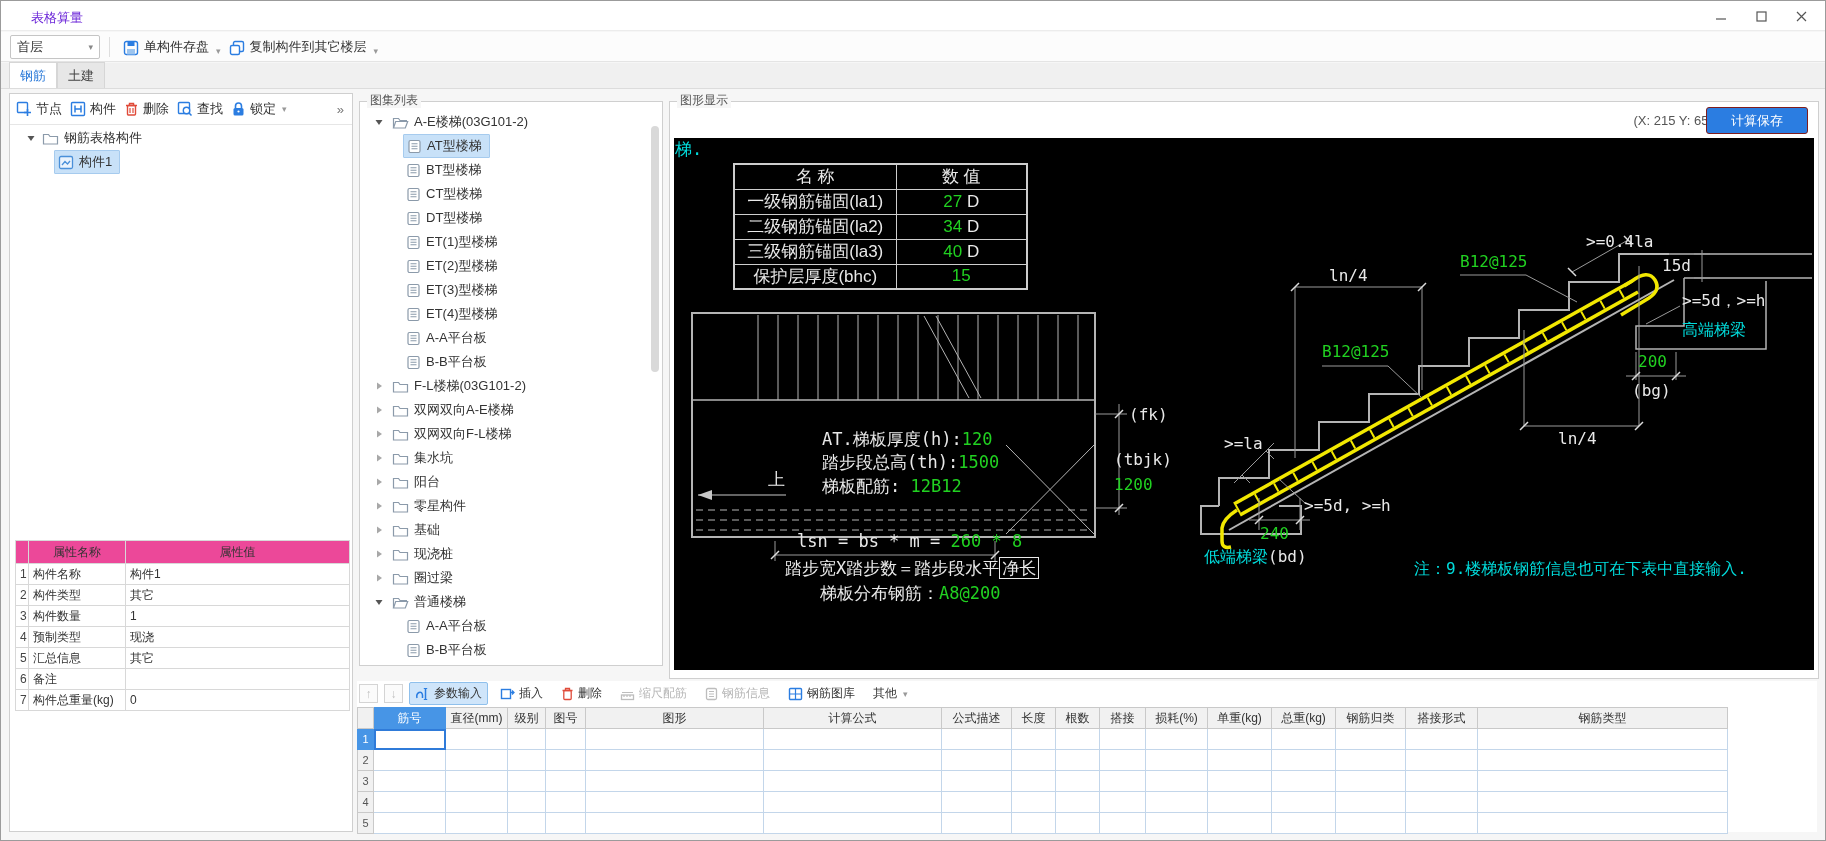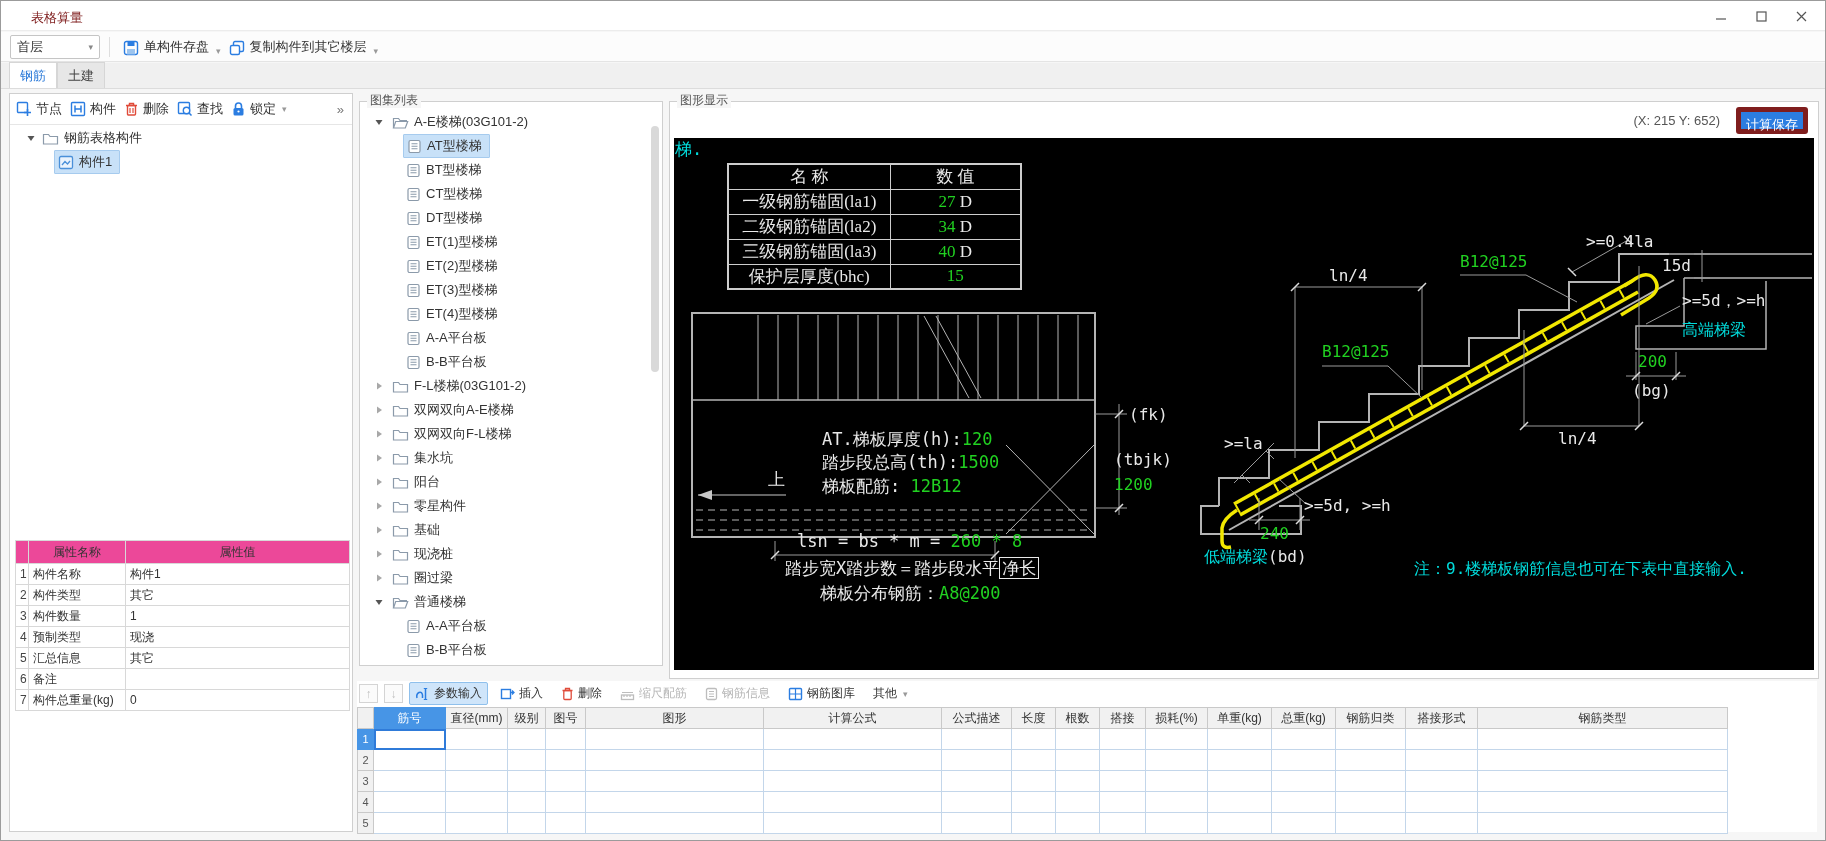--- a/index.html
+++ b/index.html
@@ -2,21 +2,21 @@
 <html><head>
 <meta charset="utf-8">
 <style>
   * { margin:0; padding:0; box-sizing:border-box; }
   html,body { width:1826px; height:841px; overflow:hidden; }
   body { font-family:"Liberation Sans","DejaVu Sans",sans-serif; font-size:13px; color:#333; background:#f6f6f6; position:relative; }
   .window { position:absolute; inset:0; border:1px solid #9b9b9b; background:#f6f6f6; }
 
   
   .titlebar { position:absolute; top:0; left:0; right:0; height:30px; background:#ffffff; border-bottom:1px solid #ececec; }
-  .title { position:absolute; left:30px; top:8px; font-size:13px; color:#7f1d1d; }
+  .title { position:absolute; left:30px; top:8px; font-size:13px; color:#6d28d9; }
   .win-controls { position:absolute; right:4px; top:0; height:30px; display:flex; align-items:center; }
   .win-btn { width:40px; height:28px; display:flex; align-items:center; justify-content:center; cursor:default; }
 
   
   .toolbar { position:absolute; top:31px; left:0; right:0; height:30px; background:#fcfcfc; border-bottom:1px solid #e4e4e4; display:flex; align-items:center; padding-left:9px; }
   .floor-select { width:90px; height:24px; border:1px solid #c5c5c5; border-radius:2px; background:#fff; display:flex; align-items:center; justify-content:space-between; padding:0 6px; }
   .caret { font-size:9px; color:#888; }
   .tb-sep { width:1px; height:20px; background:#dedede; margin:0 9px; }
   .tb-btn { display:flex; align-items:flex-end; gap:5px; padding:2px 4px; font-size:13px; color:#333; }
   .tb-caret { font-size:9px; color:#999; margin-left:2px; }
@@ -46,28 +46,28 @@
   .box-label { position:absolute; top:-9px; left:7px; background:#f6f6f6; padding:0 3px; font-size:12px; color:#555; line-height:15px; }
   .atlas-tree { position:absolute; left:2px; right:14px; top:8px; bottom:2px; overflow:hidden; }
   .tree-row { height:24px; display:flex; align-items:center; gap:4px; }
   .tw { width:13px; display:flex; justify-content:center; }
   .tlabel { font-size:13px; color:#333; white-space:nowrap; }
   .vscroll { position:absolute; right:3px; top:24px; width:8px; height:246px; background:#d9d9d9; border-radius:4px; }
 
   
   .display-box { position:absolute; left:668px; top:100px; width:1150px; height:578px; background:#fff; border:1px solid #cfcfcf; }
   .coords { position:absolute; right:98px; top:11px; font-size:13px; color:#555; }
-  .calc-btn { position:absolute; right:10px; top:5px; width:72px; height:27px; background:#2b7de1; border:5px solid #7f1d1d; border-radius:3px; color:#fff; font-size:13px; text-align:center; line-height:25px; }
+  .calc-btn { position:absolute; right:10px; top:5px; width:102px; height:27px; background:#2b7de1; border:1px solid #7f1d1d; border-radius:3px; color:#fff; font-size:13px; text-align:center; line-height:25px; }
   .canvas { position:absolute; left:4px; top:36px; width:1140px; height:532px; background:#000; overflow:hidden; }
   .canvas svg { position:absolute; left:0; top:0; }
   .cad-text { position:absolute; white-space:pre; font-family:"DejaVu Sans Mono","DejaVu Sans",monospace; font-size:17px; color:#e9e9e9; line-height:19px; }
   .sm { font-size:16px; }
   .green { color:#21d121; } .cyan { color:#00dcdc; }
   .boxed { border:1px solid #e9e9e9; padding:0 2px; }
-  table.ptable { position:absolute; left:53px; top:25px; border-collapse:collapse; border:2px solid #cdcdcd; font-family:Liberation Serif, serif; }
+  table.ptable { position:absolute; left:59px; top:25px; border-collapse:collapse; border:2px solid #cdcdcd; font-family:Liberation Sans, sans-serif; }
   table.ptable td { border:1px solid #cdcdcd; color:#e9e9e9; font-size:17px; height:25px; text-align:center; padding:0 4px; }
   table.ptable td.c1 { width:162px; } table.ptable td.c2 { width:131px; }
 
   
   .bottom-panel { position:absolute; left:356px; top:680px; right:8px; bottom:8px; background:#fff; }
   .bt-toolbar { position:absolute; left:2px; top:1px; right:0; height:23px; display:flex; align-items:center; gap:6px; font-size:12px; color:#333; }
   .bt-btn { display:flex; align-items:center; gap:4px; padding:2px 5px; border:1px solid transparent; }
   .bt-btn.active { background:#cfe5fa; border:1px solid #8fc0ec; border-radius:2px; }
   .bt-btn.disabled { color:#b5b5b5; }
   .arrow-btn { width:19px; height:19px; border:1px solid #d4d4d4; background:#fbfbfb; color:#c0c0c0; display:flex; align-items:center; justify-content:center; font-size:12px; }

